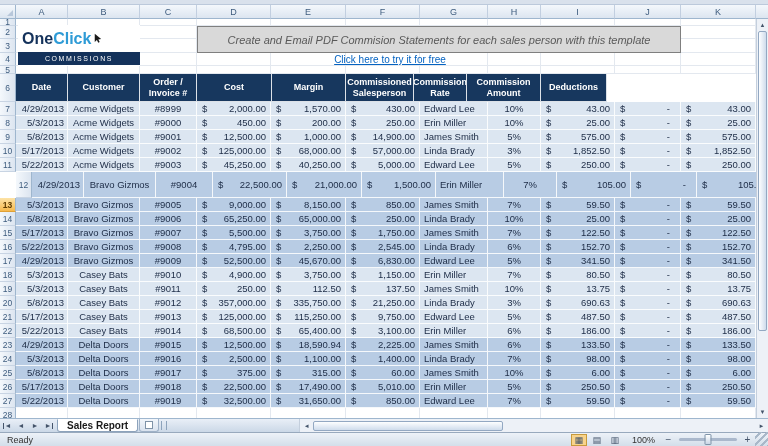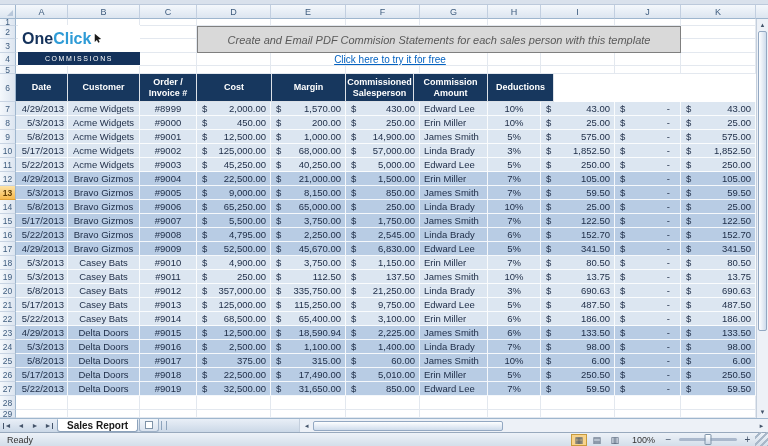--- a/index.html
+++ b/index.html
@@ -182,20 +182,21 @@
         <div class="cell empty" style="flex: 0 0 75px;"></div>
       </div>
       <div class="row" style="height: 28px;">
         <div class="rowhead">6</div>
         <div class="cell th" style="flex: 0 0 52px;">Date</div>
         <div class="cell th" style="flex: 0 0 72px;">Customer</div>
         <div class="cell th" style="flex: 0 0 57px;">Order / Invoice #</div>
         <div class="cell th" style="flex: 0 0 75px;">Cost</div>
         <div class="cell th" style="flex: 0 0 74px;">Margin</div>
         <div class="cell th" style="flex: 0 0 68px;">Commissioned Salesperson</div>
+        <div class="cell th" style="flex: 0 0 53px;">Commission Rate</div>
         <div class="cell th" style="flex: 0 0 74px;">Commission Amount</div>
         <div class="cell th" style="flex: 0 0 66px;">Deductions</div>
       </div>
       <div class="row band-light" style="height: 14px;">
         <div class="rowhead">7</div>
         <div class="cell t-date" style="flex: 0 0 52px;">4/29/2013</div>
         <div class="cell t-center" style="flex: 0 0 72px;">Acme Widgets</div>
         <div class="cell t-center" style="flex: 0 0 57px;">#8999</div>
         <div class="cell t-money" style="flex: 0 0 74px;">
           <span class="cur">$</span>
@@ -345,21 +346,21 @@
         </div>
         <div class="cell t-money" style="flex: 0 0 66px;">
           <span class="cur">$</span>
           <span class="val dash">-</span>
         </div>
         <div class="cell t-money" style="flex: 0 0 75px;">
           <span class="cur">$</span>
           <span class="val">250.00</span>
         </div>
       </div>
-      <div class="row band-medium" style="height: 14px;">
+      <div class="row band-medium" style="height: 26px; margin-left: 16px;">
         <div class="rowhead">12</div>
         <div class="cell t-date" style="flex: 0 0 52px;">4/29/2013</div>
         <div class="cell t-center" style="flex: 0 0 72px;">Bravo Gizmos</div>
         <div class="cell t-center" style="flex: 0 0 57px;">#9004</div>
         <div class="cell t-money" style="flex: 0 0 74px;">
           <span class="cur">$</span>
           <span class="val">22,500.00</span>
         </div>
         <div class="cell t-money" style="flex: 0 0 75px;">
           <span class="cur">$</span>

